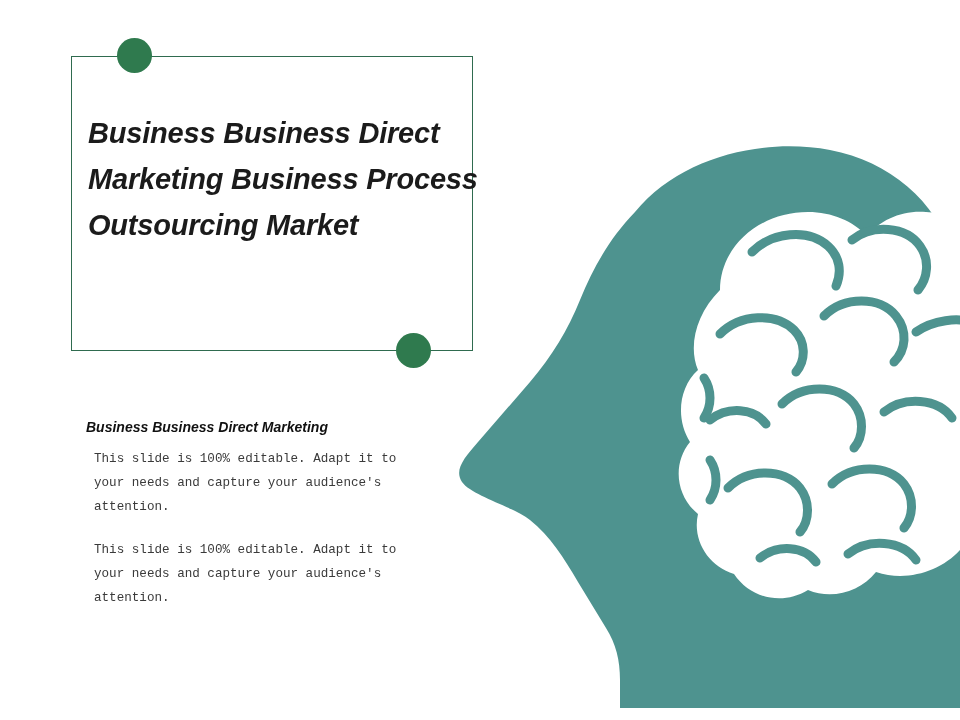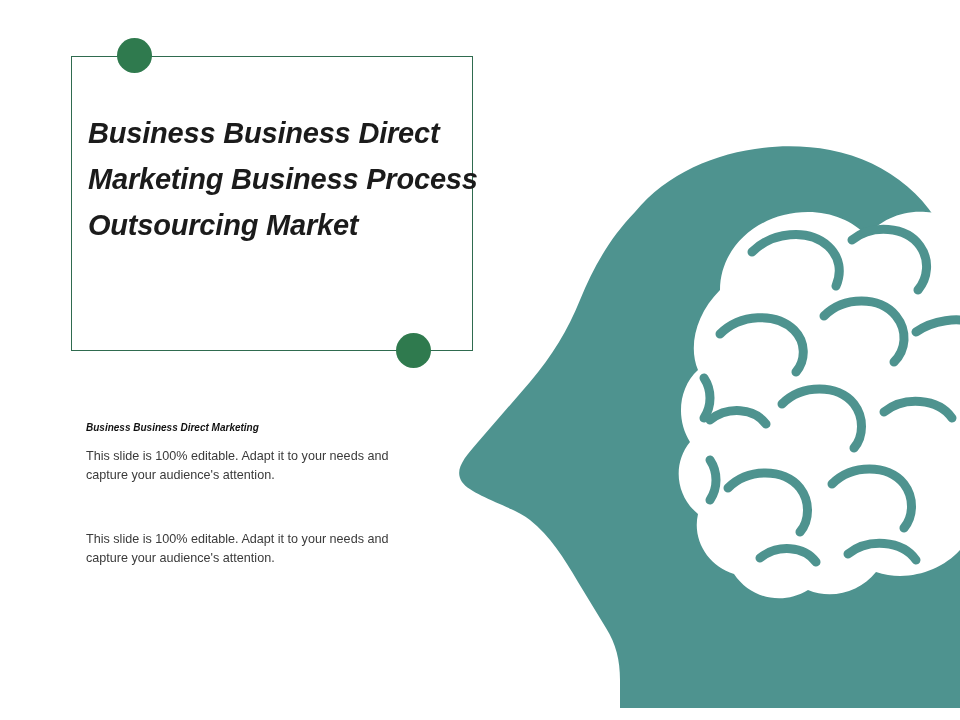--- a/index.html
+++ b/index.html
@@ -68,33 +68,33 @@
 
   
   .block {
     position: absolute;
     width: 320px;
   }
   .block-1 { left: 86px; top: 418px; }
   .block-2 { left: 86px; top: 530px; }
 
   .block-head {
-    font-size: 10px;
+    font-size: 14px;
     line-height: 19px;
     font-style: italic;
     font-weight: bold;
     color: #111111;
     margin: 0 0 10px 0;
   }
   .block-body {
     font-size: 12.6px;
-    line-height: 19px;
+    line-height: 24px;
     color: #3a3a3a;
-    margin: 0;
-    font-family: Liberation Sans, sans-serif;
+    margin: 8px;
+    font-family: Liberation Mono, monospace;
   }
 
   
   .graphic {
     position: absolute;
     left: 420px;
     top: 120px;
     width: 540px;
     height: 600px;
   }

